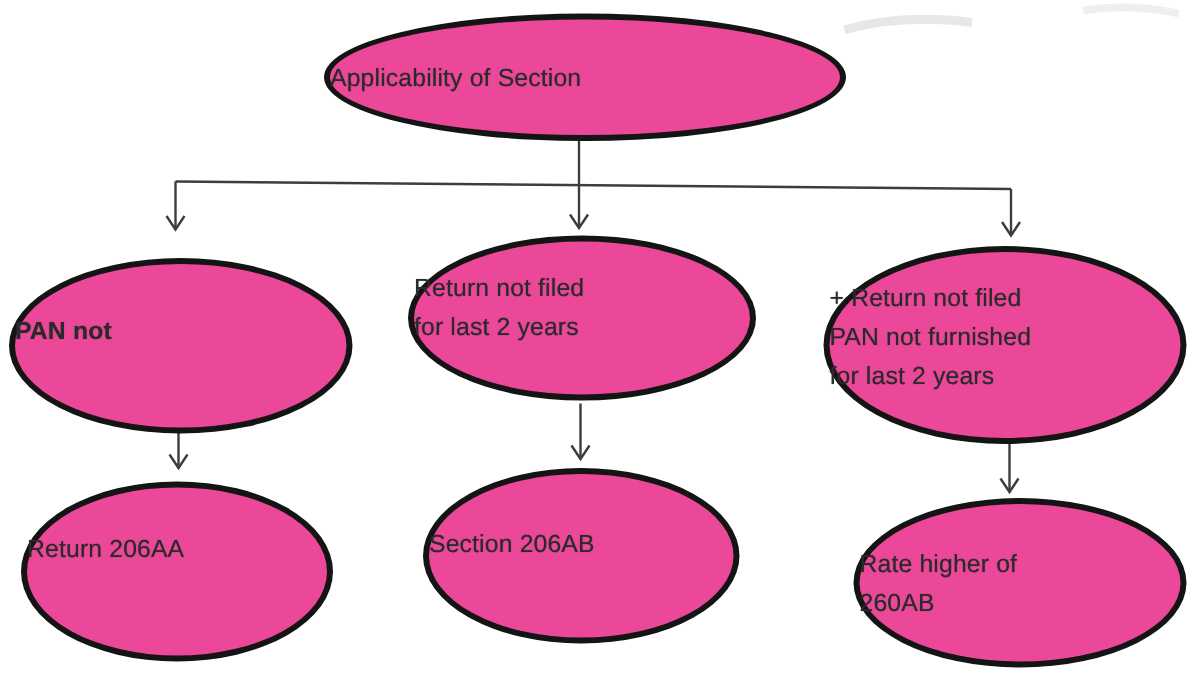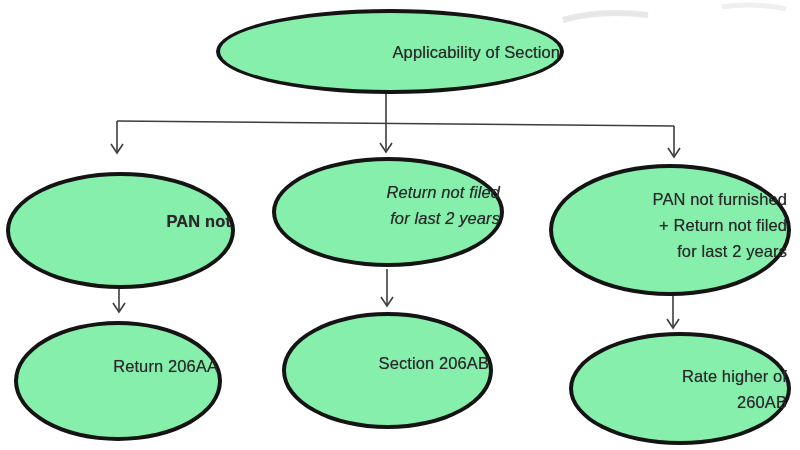--- a/index.html
+++ b/index.html
@@ -18,39 +18,39 @@
   svg.connectors {
     position: absolute;
     left: 0; top: 0;
     width: 800px; height: 450px;
     pointer-events: none;
   }
   .node {
     position: absolute;
     border: 4px solid #141414;
     border-radius: 50%;
-    background: #86efac;
+    background: #ec4899;
     box-sizing: border-box;
     display: flex;
     flex-direction: column;
-    align-items: flex-end;
+    align-items: flex-start;
     justify-content: center;
     text-align: center;
     color: #2a2a2a;
     font-size: 16.5px;
     line-height: 26px;
     letter-spacing: 0.1px;
     text-shadow: 0 0 0.7px rgba(45,45,45,0.65);
   }
   .node .line { white-space: nowrap; }
 
   
   #node-root            { left: 216px; top: 9px;   width: 348px; height: 85px;  }
   #node-pan             { left: 6px;   top: 172px; width: 229px; height: 117px; padding-bottom: 20px; font-weight: bold; }
-  #node-return          { left: 272px; top: 157px; width: 232px; height: 110px; padding-bottom: 14px; font-style: italic; }
+  #node-return          { left: 272px; top: 157px; width: 232px; height: 110px; padding-bottom: 14px; }
   #node-pan-return      { left: 549px; top: 164px; width: 242px; height: 132px; padding-bottom: 10px; }
   #node-206aa           { left: 14px;  top: 321px; width: 208px; height: 120px; padding-bottom: 30px; }
   #node-206ab           { left: 282px; top: 312px; width: 211px; height: 117px; padding-bottom: 16px; }
   #node-rate            { left: 569px; top: 332px; width: 222px; height: 113px; }
 </style>
 </head>
 <body>
 
 <div class="canvas">
 
@@ -90,22 +90,22 @@
   <div class="node" id="node-pan">
     <div class="line">PAN not</div>
   </div>
 
   <div class="node" id="node-return">
     <div class="line">Return not filed</div>
     <div class="line">for last 2 years</div>
   </div>
 
   <div class="node" id="node-pan-return">
+    <div class="line">+ Return not filed</div>
     <div class="line">PAN not furnished</div>
-    <div class="line">+ Return not filed</div>
     <div class="line">for last 2 years</div>
   </div>
 
   <div class="node" id="node-206aa">
     <div class="line">Return 206AA</div>
   </div>
 
   <div class="node" id="node-206ab">
     <div class="line">Section 206AB</div>
   </div>

